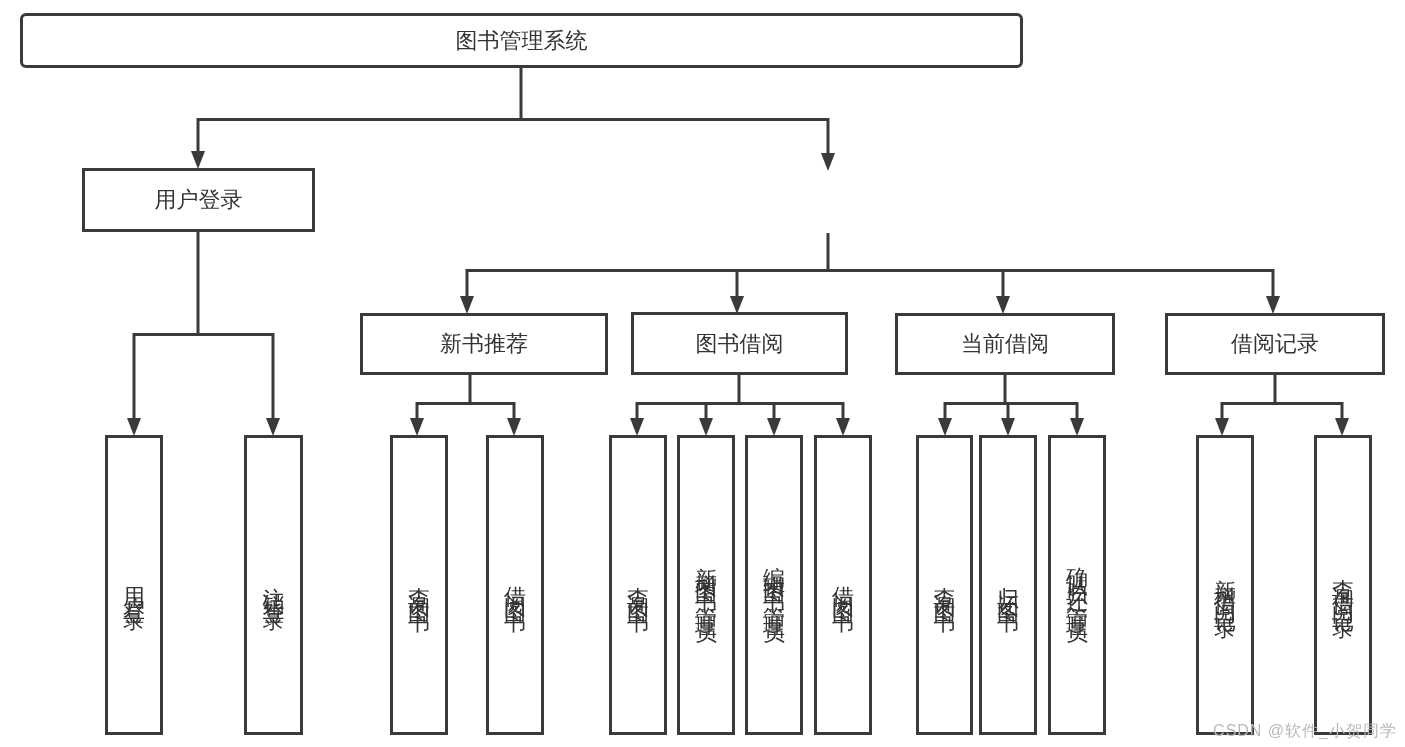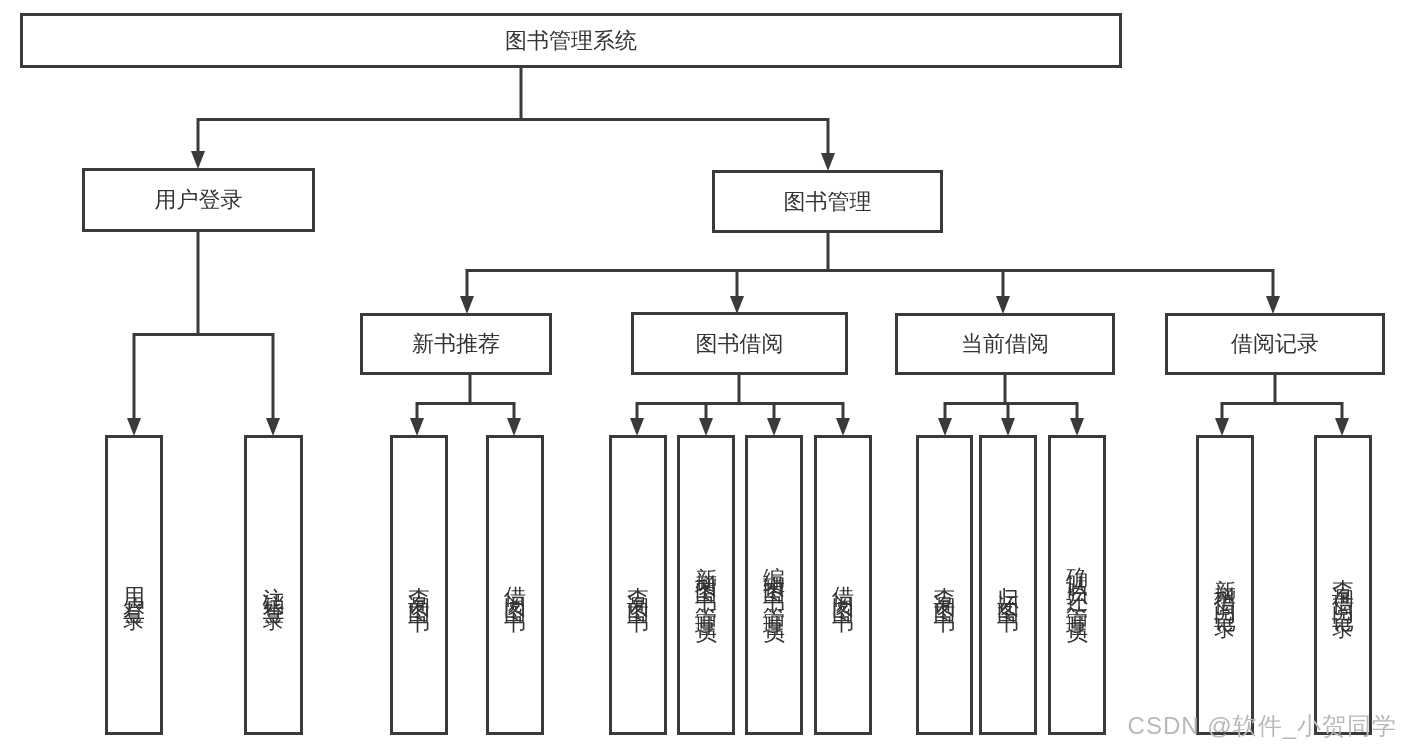--- a/index.html
+++ b/index.html
@@ -34,21 +34,21 @@
     writing-mode:vertical-rl;
     text-orientation:mixed;
     letter-spacing:8px;
     white-space:normal;
     line-height:1;
   }
   .watermark{
     position:absolute;
     right:8px;
     bottom:5px;
-    font-size:24px;
+    font-size:16px;
     color:var(--wm);
     z-index:3;
     letter-spacing:1px;
   }
 </style>
 </head>
 <body>
 
 <div class="stage">
 
@@ -85,26 +85,25 @@
       <polygon points="767,418 781,418 774,436"></polygon>
       <polygon points="836,418 850,418 843,436"></polygon>
       <polygon points="938,418 952,418 945,436"></polygon>
       <polygon points="1001,418 1015,418 1008,436"></polygon>
       <polygon points="1070,418 1084,418 1077,436"></polygon>
       <polygon points="1215,418 1229,418 1222,436"></polygon>
       <polygon points="1335,418 1349,418 1342,436"></polygon>
     </g>
   </svg>
 
-  <div class="node" style="left:20px;top:13px;width:1102px;height:55px;">图书管理系统</div>
+  <div class="node" style="left:20px;top:13px;width:1003px;height:55px;border-radius:6px;">图书管理系统</div>
 
   <div class="node" style="left:82px;top:168px;width:233px;height:64px;">用户登录</div>
-  <div class="node" style="left:712px;top:170px;width:231px;height:63px;">图书管理</div>
 
-  <div class="node" style="left:360px;top:313px;width:192px;height:62px;">新书推荐</div>
+  <div class="node" style="left:360px;top:313px;width:248px;height:62px;">新书推荐</div>
   <div class="node" style="left:895px;top:313px;width:220px;height:62px;">当前借阅</div>
   <div class="node" style="left:631px;top:312px;width:217px;height:63px;">图书借阅</div>
   <div class="node" style="left:1165px;top:313px;width:220px;height:62px;">借阅记录</div>
 
   <div class="node v-node" style="left:105px;top:435px;width:58px;height:300px;">用户登录</div>
   <div class="node v-node" style="left:244px;top:435px;width:59px;height:300px;">注销登录</div>
 
   <div class="node v-node" style="left:390px;top:435px;width:58px;height:300px;">查询图书</div>
   <div class="node v-node" style="left:486px;top:435px;width:58px;height:300px;">借阅图书</div>
 

